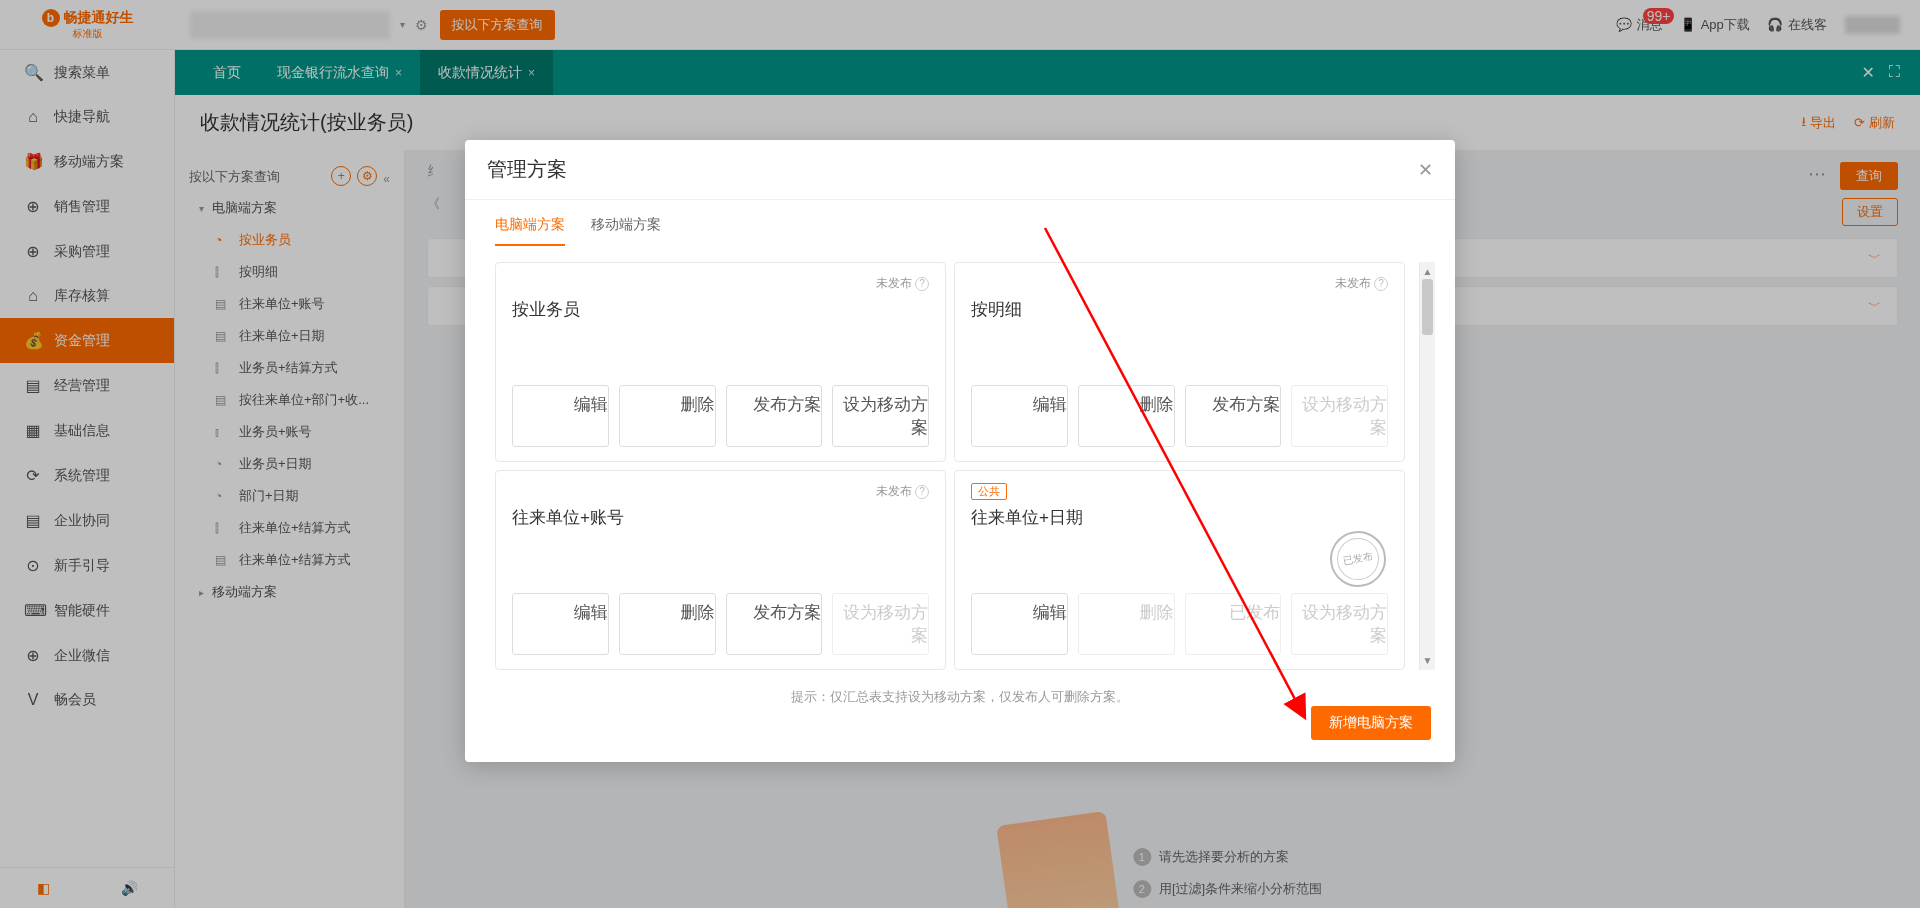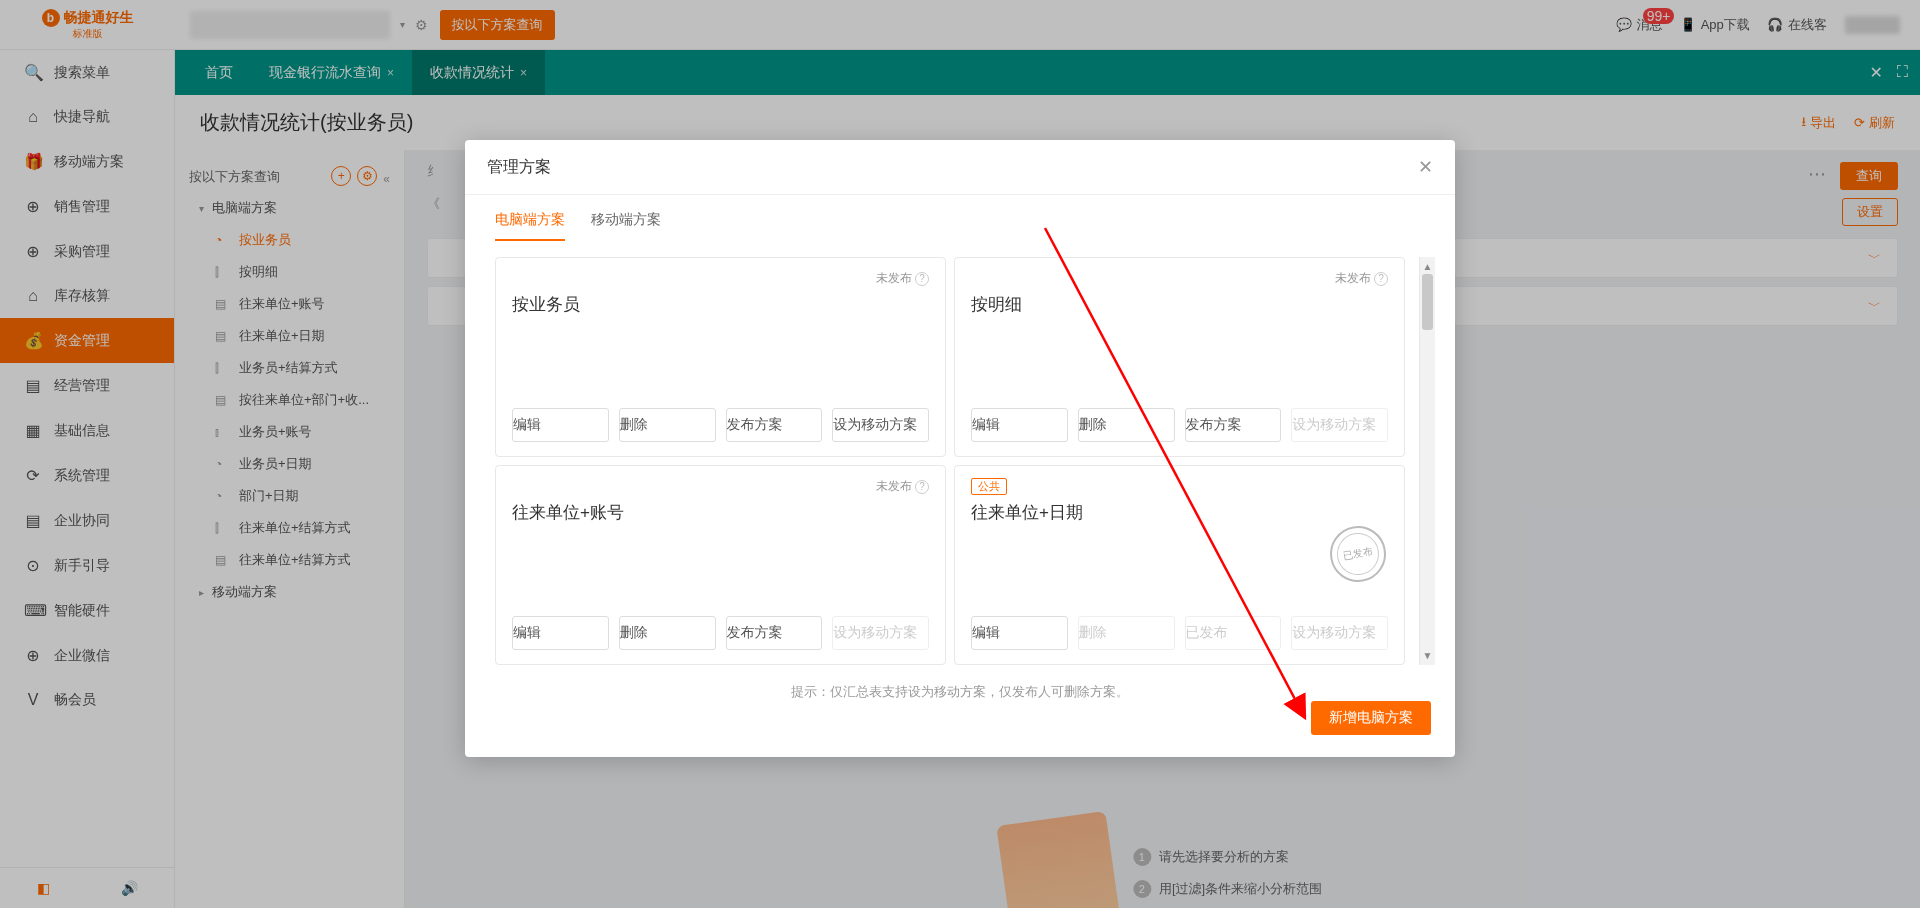--- a/index.html
+++ b/index.html
@@ -26,21 +26,21 @@
     
     .left-nav { width:175px; background:#fff; border-right:1px solid #eee; display:flex; flex-direction:column; }
     .nav-item { display:flex; align-items:center; gap:12px; padding:13px 24px; font-size:14px; color:#555; cursor:pointer;}
     .nav-item.active { background:#ff6a00; color:#fff; }
     .nav-item .nicon { width:18px; text-align:center; font-size:16px;}
     .nav-bottom { margin-top:auto; display:flex; border-top:1px solid #eee;}
     .nav-bottom div { flex:1; text-align:center; padding:12px 0; color:#ff6a00;}
 
     
     .right-panel { flex:1; display:flex; flex-direction:column; background:#f0f2f5;}
-    .tabs-bar { height:45px; background:#009688; display:flex; align-items:center; padding:0 12px; color:#fff; position:relative;}
+    .tabs-bar { height:45px; background:#009688; display:flex; align-items:center; padding:0 20px; color:#fff; position:relative;}
     .tab { padding:0 18px; height:45px; display:flex; align-items:center; gap:6px; font-size:14px;}
     .tab.active { background:#00796b;}
     .tab .tclose { font-size:12px; opacity:0.8;}
     .tabs-right { margin-left:auto; display:flex; gap:14px; font-size:16px;}
 
     .page-head { display:flex; align-items:center; padding:14px 25px; background:#fff;}
     .page-title { font-size:20px; color:#333;}
     .ph-right { margin-left:auto; display:flex; gap:18px; font-size:13px;}
     .ph-link { color:#ff6a00; display:flex; align-items:center; gap:4px;}
 
@@ -76,38 +76,38 @@
     .hint-texts { display:flex; flex-direction:column; gap:14px; font-size:13px; color:#666;}
     .hint-line{ display:flex; align-items:center; gap:8px;}
     .hnum{ width:18px;height:18px;border-radius:50%;background:#bbb;color:#fff;font-size:11px;display:flex;align-items:center;justify-content:center;}
 
     
     .mask { position:absolute; inset:0; background:rgba(0,0,0,0.25);}
 
     
     .modal { position:absolute; top:140px; left:50%; transform:translateX(-50%); width:990px; background:#fff; border-radius:4px; box-shadow:0 4px 24px rgba(0,0,0,0.2);}
     .modal-head { display:flex; align-items:center; padding:16px 22px; border-bottom:1px solid #eee;}
-    .modal-title { font-size:16px; color:#333;font-family:Liberation Serif, serif;}
+    .modal-title { font-size:20px; color:#333;font-family:Liberation Serif, serif;}
     .modal-close { margin-left:auto; color:#999; font-size:18px; cursor:pointer;}
     .modal-tabs { display:flex; gap:26px; padding:16px 30px 0; font-size:14px;}
     .mtab { padding-bottom:10px; color:#666; cursor:pointer;}
     .mtab.active { color:#ff6a00; border-bottom:2px solid #ff6a00;}
     .cards-scroll { padding:16px 20px 4px 30px; display:flex; position:relative;}
     .cards-inner { flex:1; display:grid; grid-template-columns:1fr 1fr; gap:8px; padding-right:14px;}
     .cards-scrollbar{ width:16px; background:#f2f2f2; border-left:1px solid #e8e8e8; display:flex; flex-direction:column; align-items:center; padding:2px 0;}
     .sb-btn{ font-size:10px; color:#888; padding:2px 0;}
     .sb-track{ flex:1; width:100%; position:relative;}
     .sb-thumb{ position:absolute; top:0; left:2px; right:2px; height:56px; background:#c8c8c8; border-radius:3px;}
     .card { border:1px solid #e8e8e8; border-radius:4px; padding:12px 16px 14px; display:flex; flex-direction:column; min-height:200px; position:relative;}
     .card-status { text-align:right; font-size:12px; color:#999; display:flex; justify-content:flex-end; align-items:center; gap:3px;}
     .qicon{ width:14px;height:14px;border:1px solid #ccc;border-radius:50%;display:inline-flex;align-items:center;justify-content:center;font-size:10px;color:#bbb;}
     .pub-badge{ border:1px solid #ff6a00; color:#ff6a00; font-size:11px; padding:0 6px; border-radius:2px; margin-right:auto;}
     .card-title { font-size:17px; color:#333; margin-top:6px; flex:0 0 auto;}
     .card-actions{ margin-top:auto; display:flex; gap:10px;}
-    .cbtn{ flex:1; border:1px solid #ddd; border-radius:3px; padding:7px 0; text-align:left; font-size:14px; color:#555; cursor:pointer;}
+    .cbtn{ flex:1; border:1px solid #ddd; border-radius:3px; padding:7px 0; text-align:right; font-size:17px; color:#555; cursor:pointer;}
     .cbtn.disabled{ color:#ccc; border-color:#eee;}
     .stamp{ position:absolute; right:18px; top:60px; width:56px;height:56px;border:2px solid #bbb;border-radius:50%;display:flex;align-items:center;justify-content:center;font-size:10px;color:#aaa;transform:rotate(-10deg);}
     .stamp::before{content:"";position:absolute;inset:5px;border:1px solid #ccc;border-radius:50%;}
     .modal-foot { padding:14px 24px 22px; display:flex; align-items:center; border-top:0;flex-direction:column;}
     .foot-tip{ font-size:13px; color:#999;}
     .add-btn{ margin-left:auto; background:#ff6a00; color:#fff; padding:8px 18px; border-radius:3px; font-size:14px; cursor:pointer;}
 
     
     .arrow-svg{ position:absolute; top:148px; left:50%; transform:translateX(-50%); width:990px; height:640px; pointer-events:none;}
   </style>

